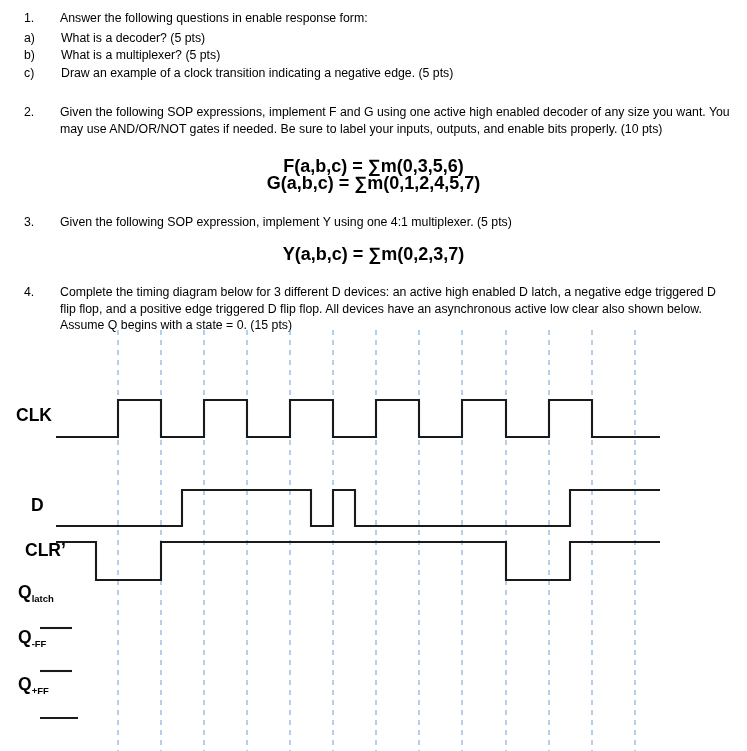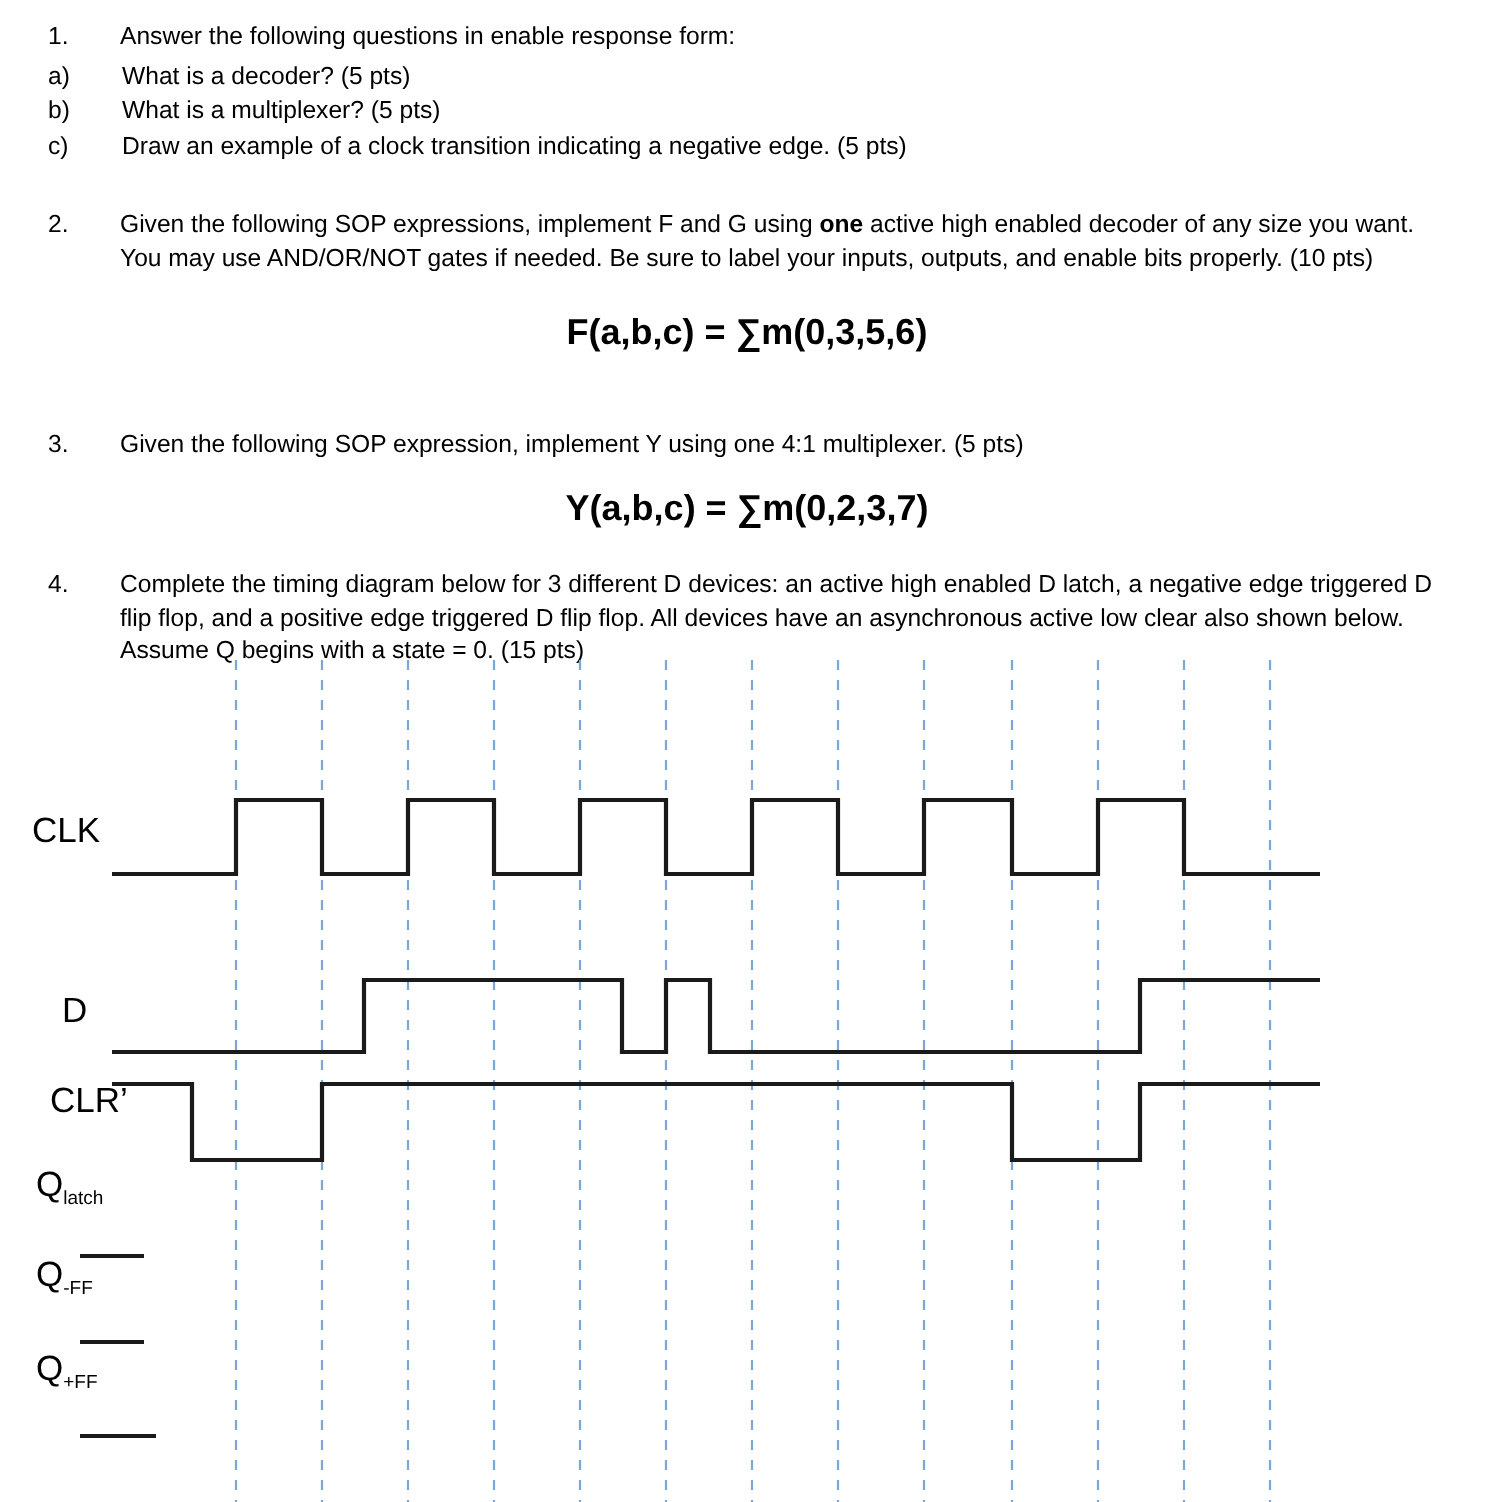--- a/index.html
+++ b/index.html
@@ -38,29 +38,30 @@
   }
   .q-text.sub { margin-left: 37px; }
   .centered {
     position: absolute;
     width: 100%;
     text-align: center;
     font-size: 18px;
     font-weight: bold;
     line-height: 17px;
   }
-  b { font-weight: bold; }
+  b { font-weight: normal; }
 
   
   #timing {
     position: absolute;
     left: 0;
     top: 330px;
     width: 674px;
     height: 421px;
+    font-weight: bold;
   }
   .sig-label {
     position: absolute;
     font-size: 17.5px;
     color: #000;
     white-space: nowrap;
   }
   .sig-label .sub {
     font-size: 9.5px;
     vertical-align: baseline;
@@ -89,20 +90,21 @@
   <div class="q-block" style="left:24px; top:65px; width:700px;">
     <span class="q-num">c)</span>
     <span class="q-text sub">Draw an example of a clock transition indicating a negative edge.  (5 pts)</span>
   </div>
 
   <div class="q-block" style="left:24px; top:104px; width:706px;">
     <span class="q-num">2.</span>
     <span class="q-text" id="q2text"><span>Given the following SOP expressions, implement F and G using </span><b>one</b><span> active high enabled decoder of any size you want.  You may use AND/OR/NOT gates if needed.  Be sure to label your inputs, outputs, and enable bits properly.  (10 pts)</span></span>
   </div>
   <div class="centered" style="top:158px;">F(a,b,c) = ∑m(0,3,5,6)</div>
+  <div class="centered" style="top:175px;">G(a,b,c) = ∑m(0,1,2,4,5,7)</div>
 
   <div class="q-block" style="left:24px; top:214px; width:706px;">
     <span class="q-num">3.</span>
     <span class="q-text">Given the following SOP expression, implement Y using one 4:1 multiplexer.  (5 pts)</span>
   </div>
   <div class="centered" style="top:246px;">Y(a,b,c) = ∑m(0,2,3,7)</div>
 
   <div class="q-block" style="left:24px; top:284px; width:708px;">
     <span class="q-num">4.</span>
     <span class="q-text">Complete the timing diagram below for 3 different D devices: an active high enabled D latch, a negative edge triggered D flip flop, and a positive edge triggered D flip flop.  All devices have an asynchronous active low clear also shown below.  Assume Q begins with a state = 0.  (15 pts)</span>

